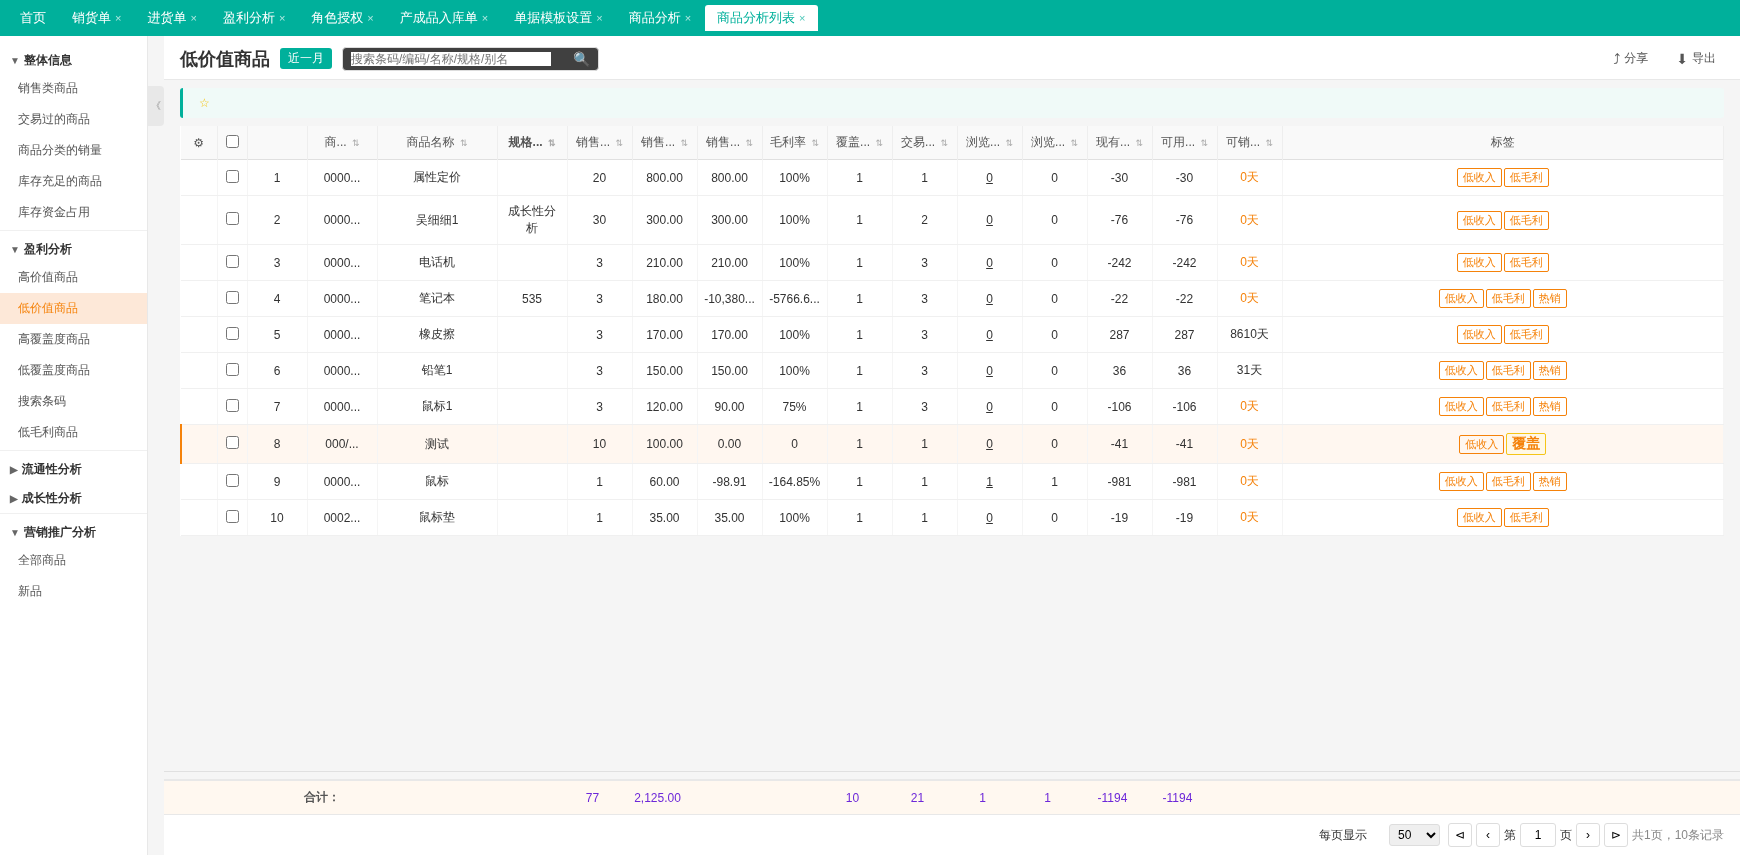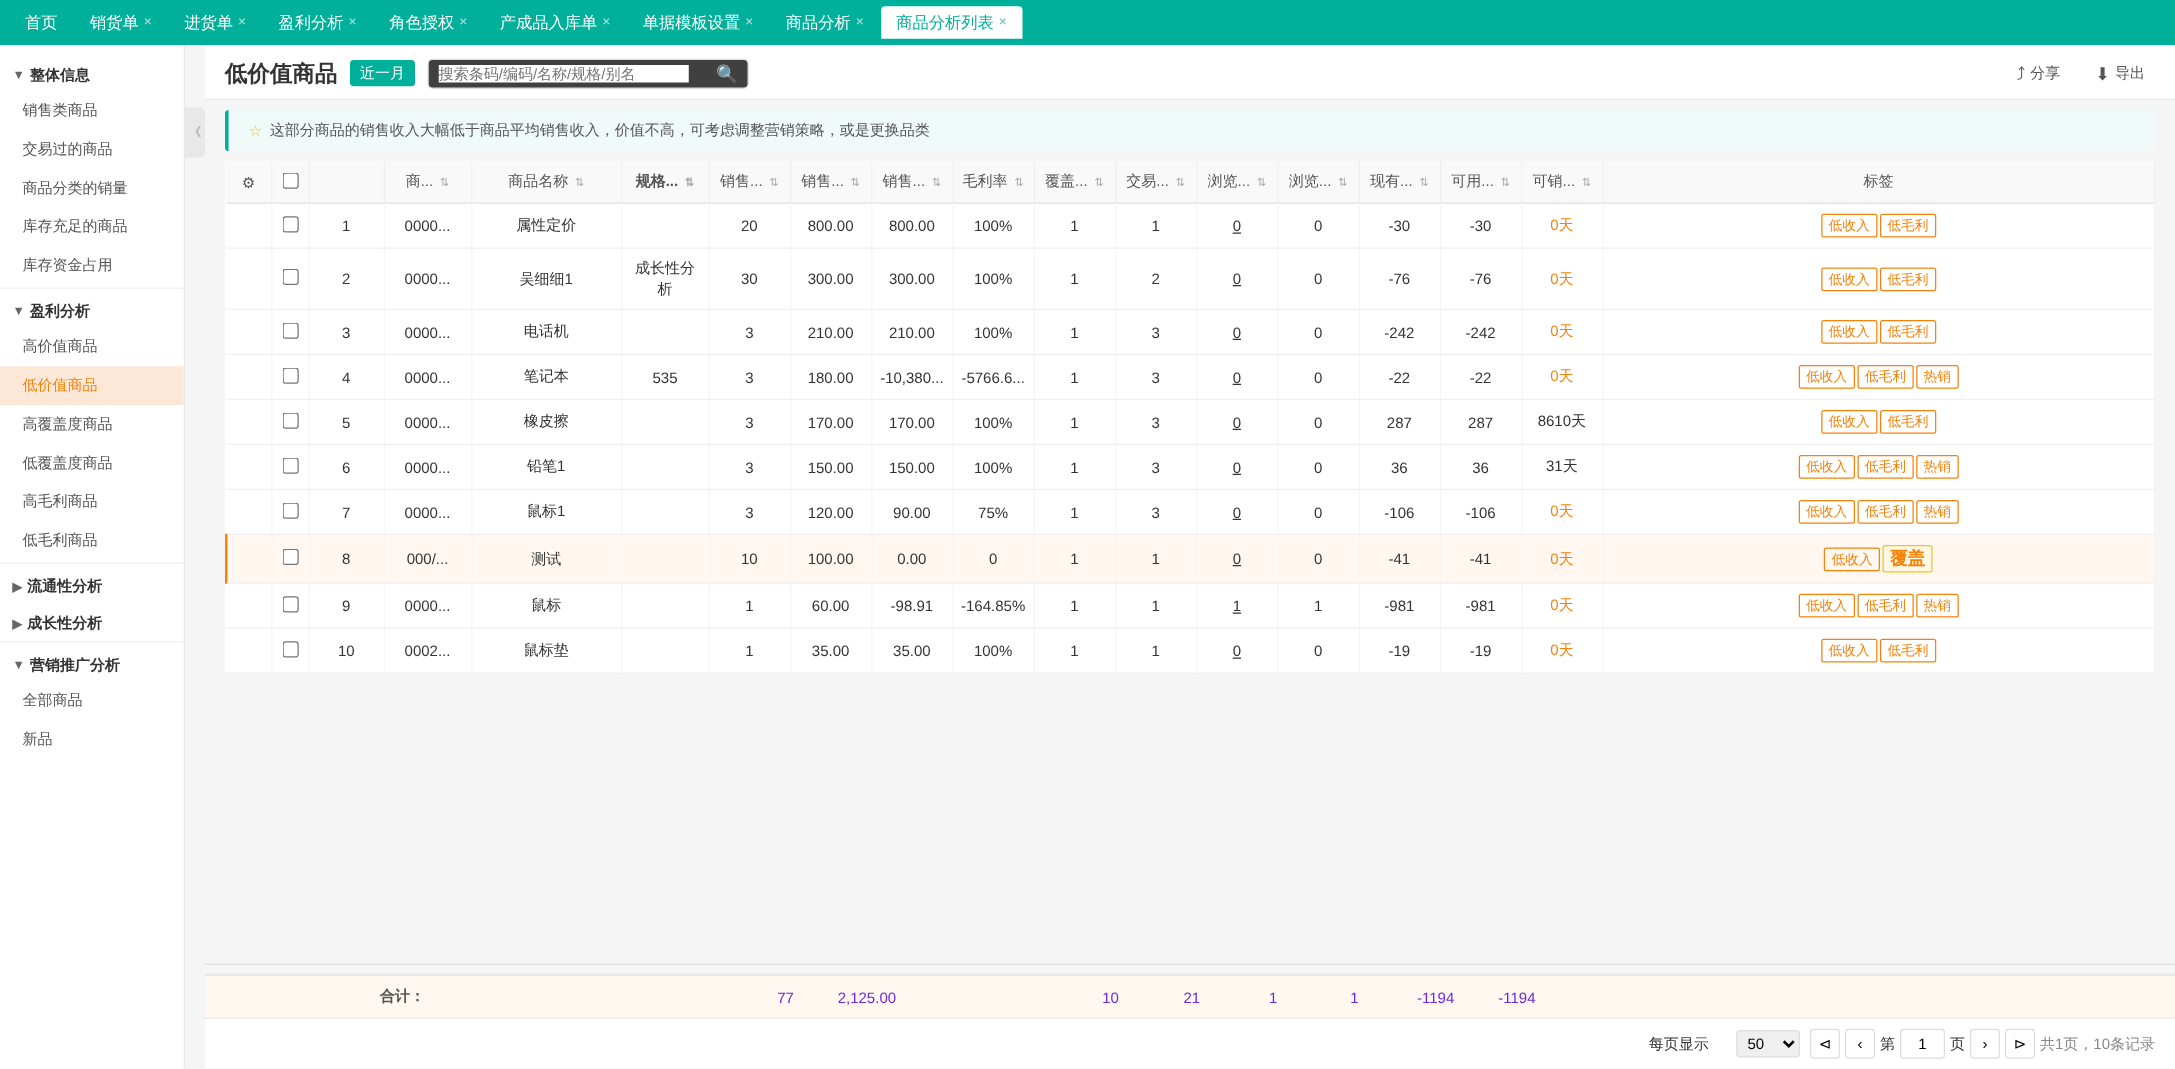--- a/index.html
+++ b/index.html
@@ -201,21 +201,20 @@
     .link-underline { text-decoration: underline; cursor: pointer; color: #333; }
 
     
     .footer-total {
       background: #fff8f0;
       border-top: 2px solid #e8e8e8;
       padding: 8px 16px;
       display: flex;
       align-items: center;
       font-size: 12px;
-      gap: 36px;
     }
     .footer-total .label {
       width: 180px;
       font-weight: bold;
       color: #555;
       text-align: right;
       padding-right: 20px;
     }
     .footer-cells {
       display: flex;
@@ -368,21 +367,21 @@
     <div class="sidebar-item">库存资金占用</div>
     <div class="sidebar-divider"></div>
     <div class="sidebar-group-header">
       <span class="arrow">▼</span>
       <span>盈利分析</span>
     </div>
     <div class="sidebar-item">高价值商品</div>
     <div class="sidebar-item active">低价值商品</div>
     <div class="sidebar-item">高覆盖度商品</div>
     <div class="sidebar-item">低覆盖度商品</div>
-    <div class="sidebar-item">高毛利商品</div>
+    <div class="sidebar-item">搜索条码</div>
     <div class="sidebar-item">低毛利商品</div>
     <div class="sidebar-divider"></div>
     <div class="sidebar-group-header">
       <span class="arrow">▶</span>
       <span>流通性分析</span>
     </div>
     <div class="sidebar-group-header">
       <span class="arrow">▶</span>
       <span>成长性分析</span>
     </div>
@@ -415,21 +414,20 @@
         </div>
         <div class="header-btn">
           <span class="icon">⬇</span>
           <span>导出</span>
         </div>
       </div>
     </div>
 
     <div class="info-banner">
       <span class="tip-icon">☆</span>
-      <span>这部分商品的销售收入大幅低于商品平均销售收入，价值不高，可考虑调整营销策略，或是更换品类</span>
     </div>
 
     <div class="table-container">
       <table>
         <thead>
           <tr>
             <th class="settings-icon-cell">⚙</th>
             <th class="checkbox-th">
               <input type="checkbox" style="">
             </th>

